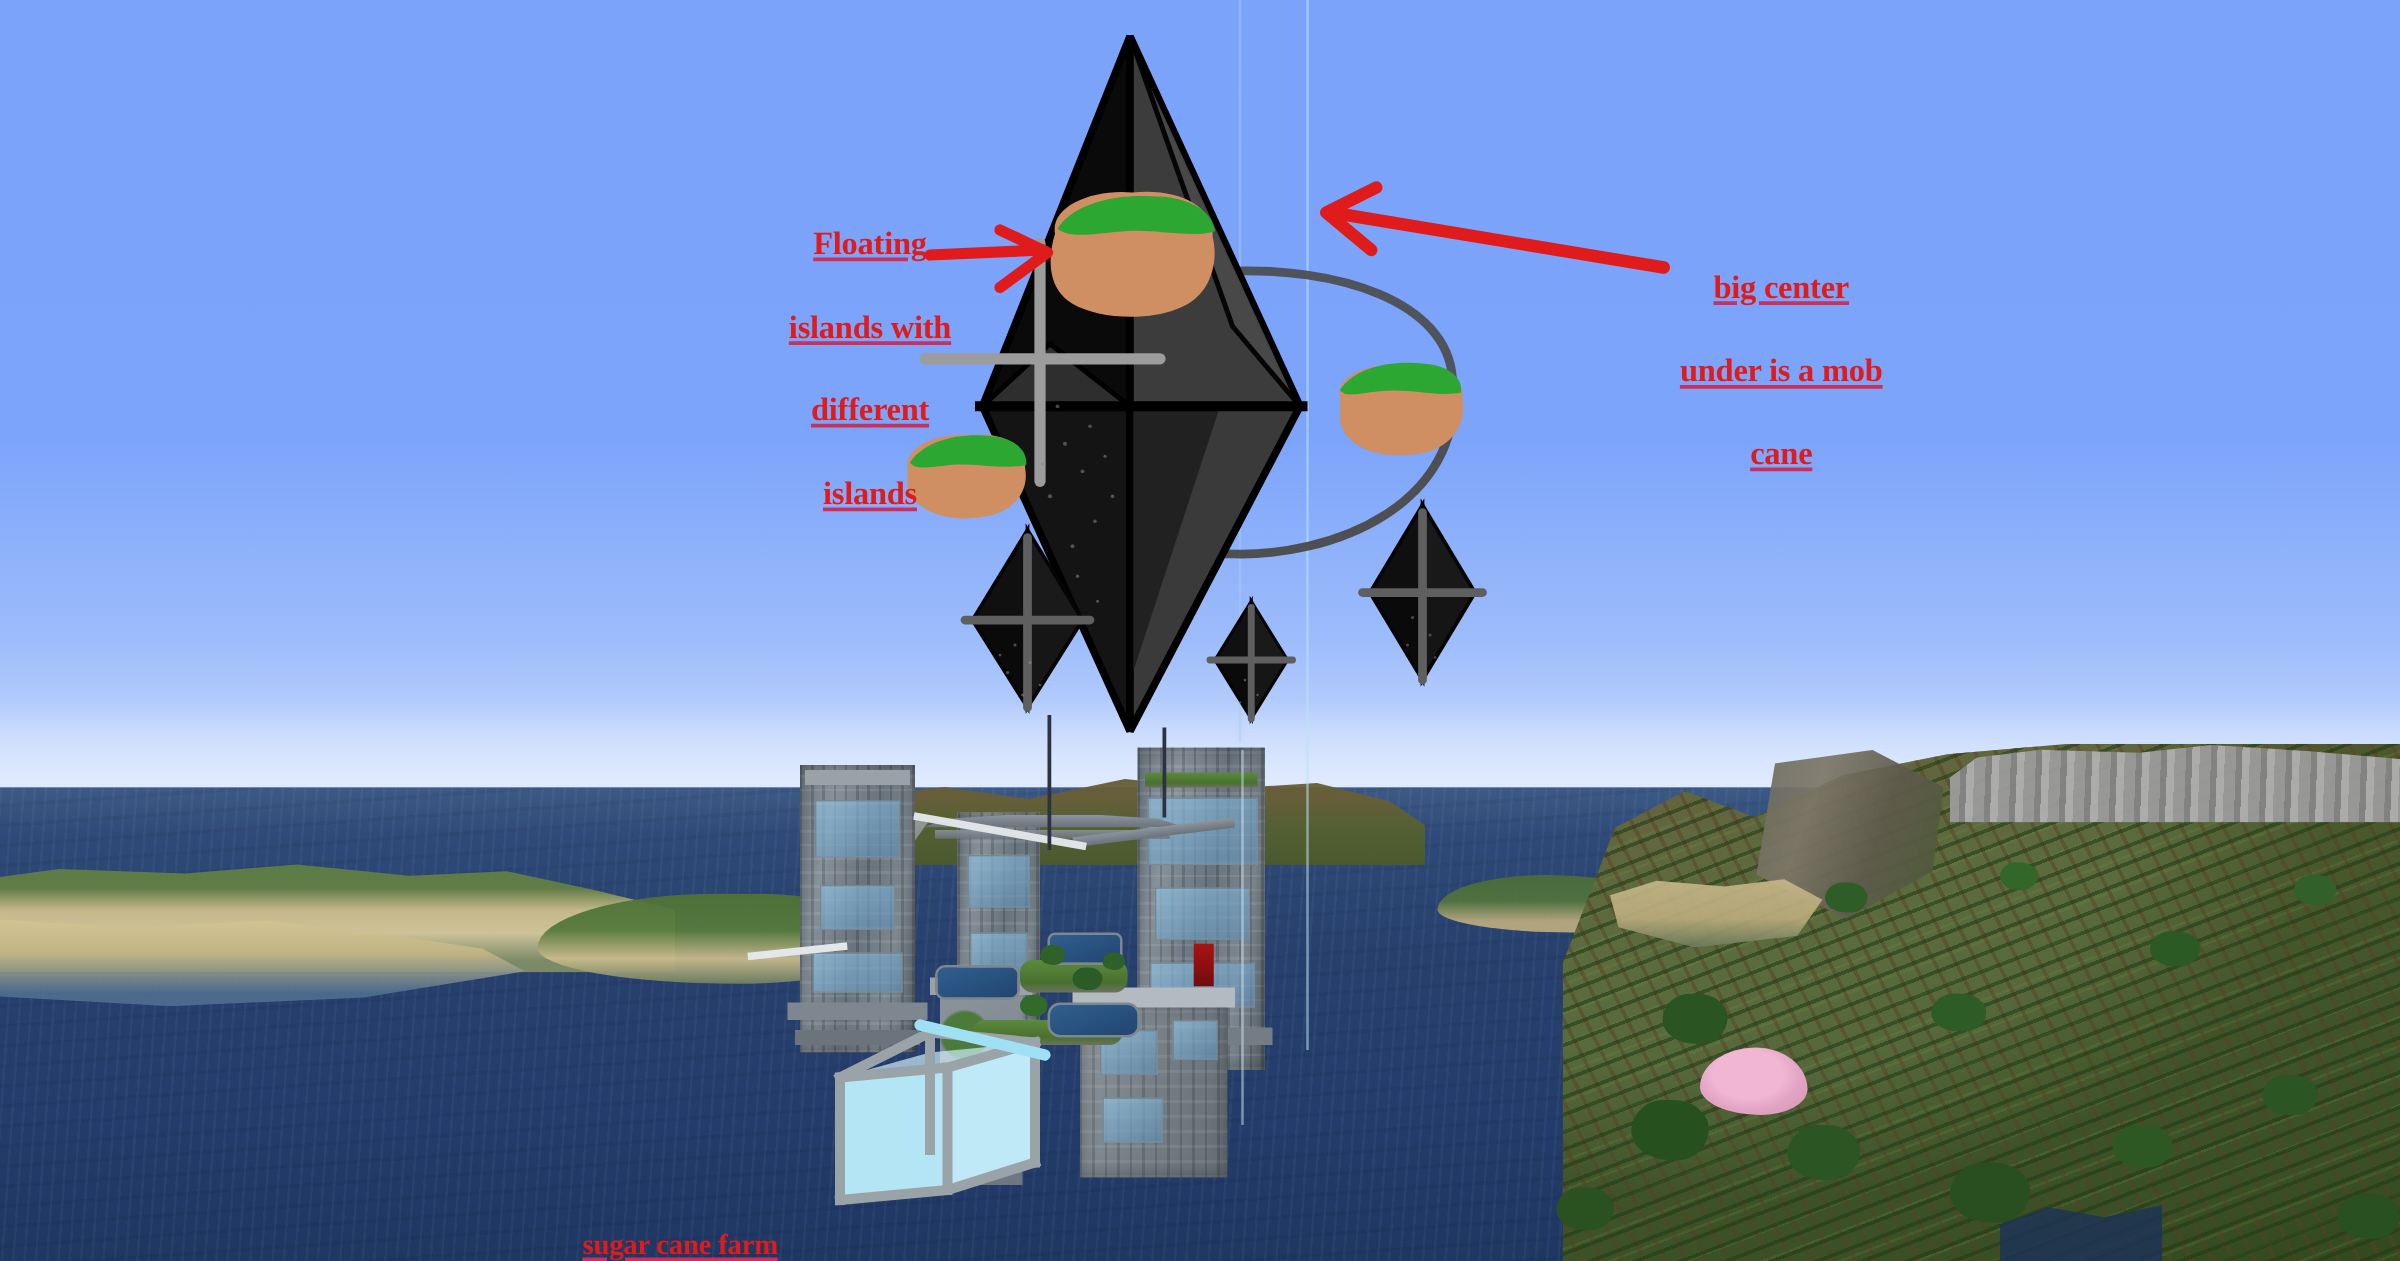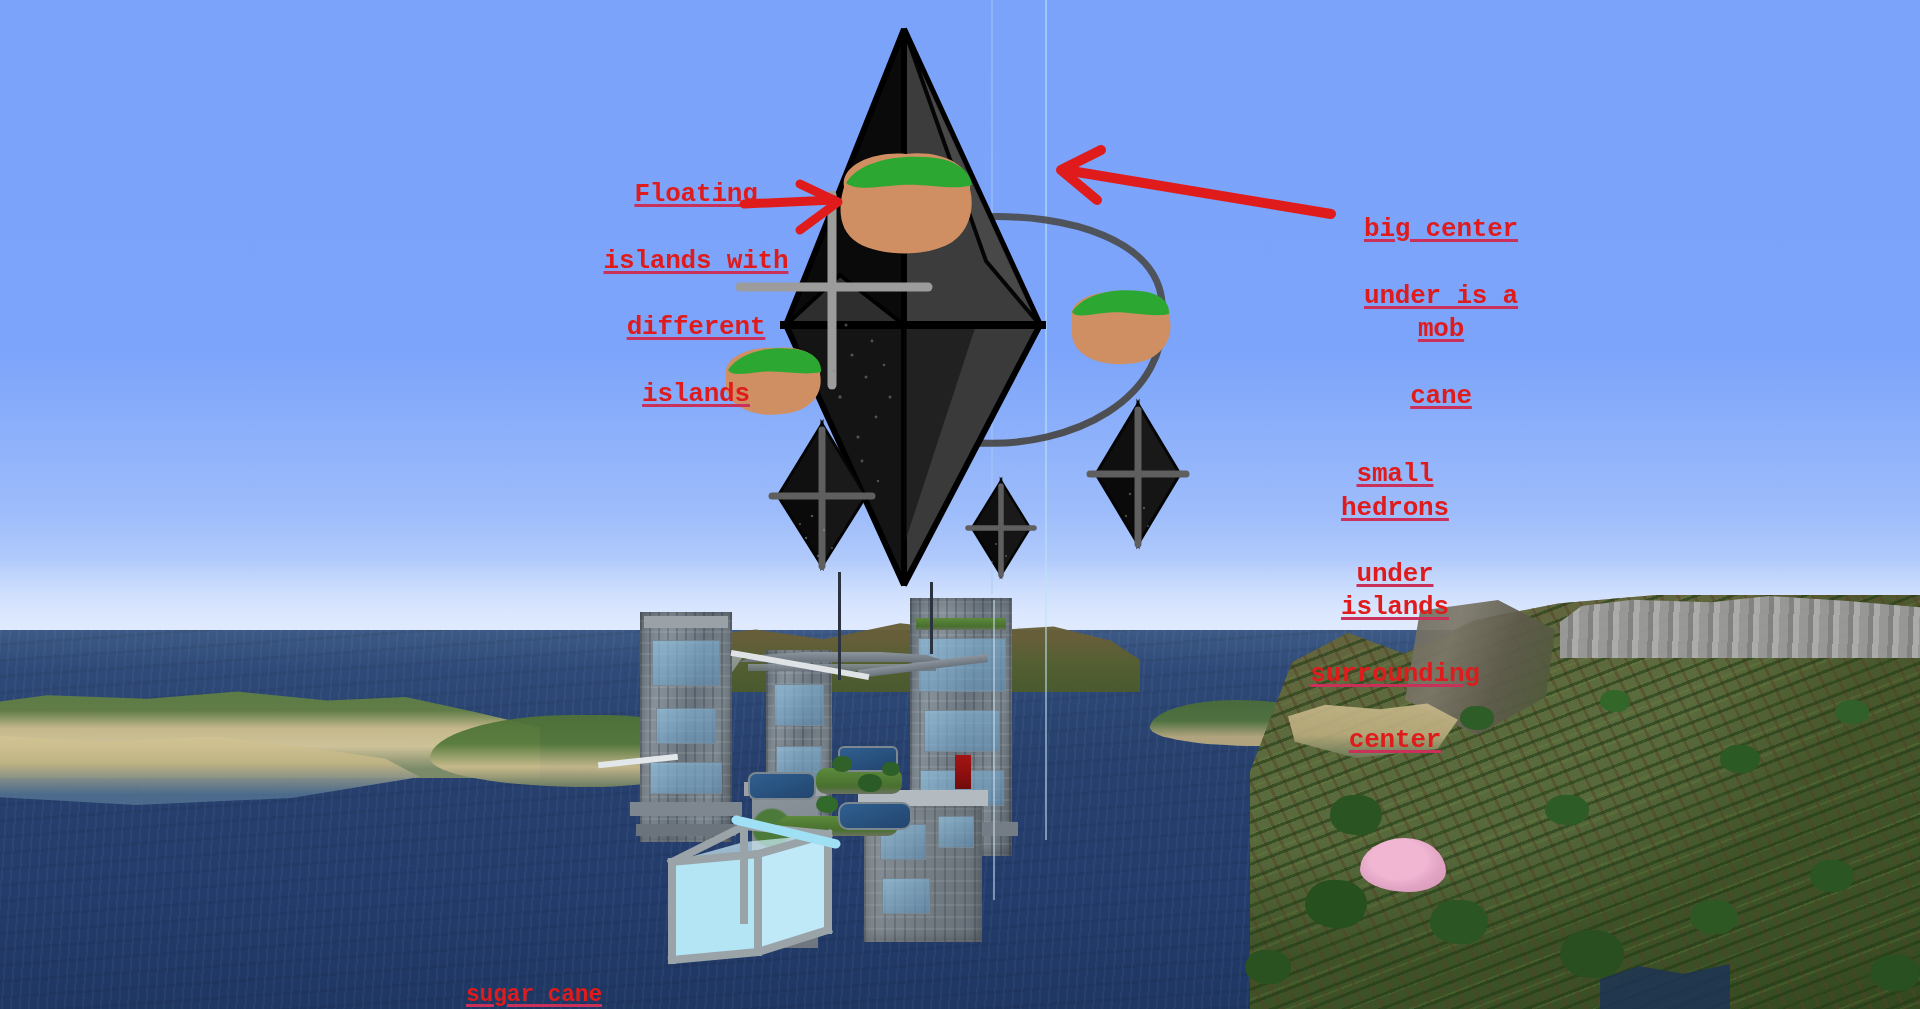--- a/index.html
+++ b/index.html
@@ -1,21 +1,21 @@
 <!DOCTYPE html>
 <html><head>
 <meta charset="utf-8">
 <title>Minecraft Build Annotation</title>
 <style>
   html,body{margin:0;padding:0;background:#000;}
   #stage{
     position:relative;
     width:1920px;height:1009px;
     overflow:hidden;
-    font-family:Liberation Mono, monospace;
+    font-family:Liberation Serif, serif;
   }
 
   
   .sky{
     position:absolute;left:0;top:0;width:1920px;height:640px;
     background:linear-gradient(180deg,#7ba3fa 0%,#7ca4fa 55%,#9dbcfb 80%,#c6d9fd 95%,#d5e2fe 100%);
   }
   .haze{
     position:absolute;left:0;top:560px;width:1920px;height:120px;
     background:linear-gradient(180deg,rgba(222,234,254,0) 0%,rgba(226,236,254,.85) 55%,rgba(205,220,250,.7) 100%);
@@ -432,34 +432,28 @@
     <span>Floating</span>
     <span>islands with</span>
     <span>different</span>
     <span>islands</span>
   </div>
   <svg class="arrow" style="left:742px;top:178px;width:130px;height:70px;">
     <path d="M2 26 L92 22" stroke="#e01b1b" stroke-width="9" stroke-linecap="round" fill="none"></path>
     <path d="M58 6 L96 24 L58 52" stroke="#e01b1b" stroke-width="9" stroke-linecap="round" stroke-linejoin="round" fill="none"></path>
   </svg>
 
-  <div class="note" style="left:1325px;top:180px;width:200px;font-size:26px;margin-left:16px;">
+  <div class="note" style="left:1325px;top:180px;width:200px;font-size:26px;">
     <span>big center</span>
     <span>under is a mob</span>
     <span>cane</span>
   </div>
   <svg class="arrow" style="left:1035px;top:138px;width:310px;height:90px;">
     <path d="M296 76 L30 32" stroke="#e01b1b" stroke-width="10" stroke-linecap="round" fill="none"></path>
     <path d="M66 12 L26 32 L62 62" stroke="#e01b1b" stroke-width="10" stroke-linecap="round" stroke-linejoin="round" fill="none"></path>
   </svg>
 
-  <div class="note" style="left:1295px;top:425px;width:200px;font-size:26px;">
-    <span>small hedrons</span>
-    <span>under islands</span>
-    <span>surrounding</span>
-    <span>center</span>
-  </div>
 
   <div class="note" style="left:466px;top:952px;width:190px;font-size:23px;text-align:left;">
     <span>sugar cane farm</span>
   </div>
 
 </div>
 
 </body></html>

